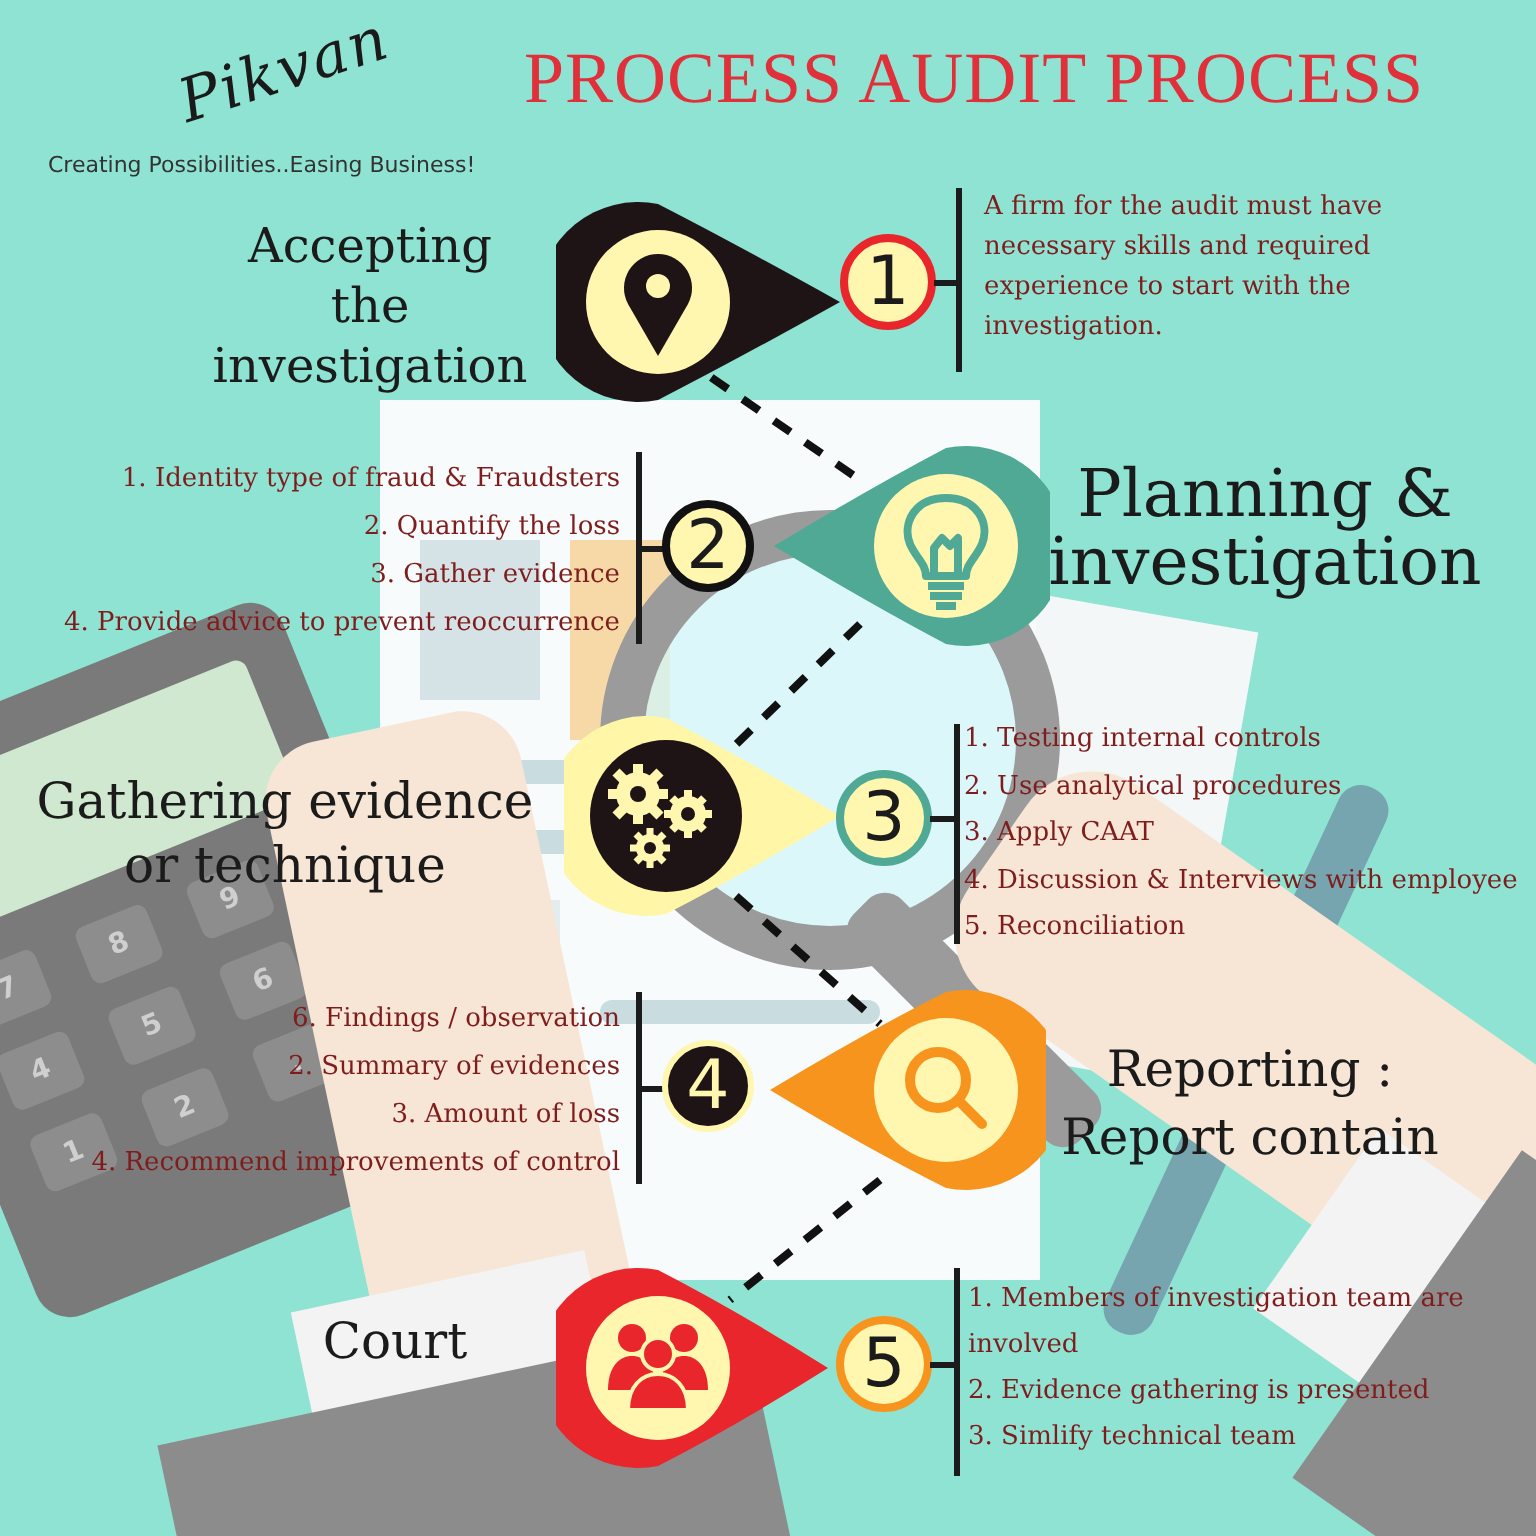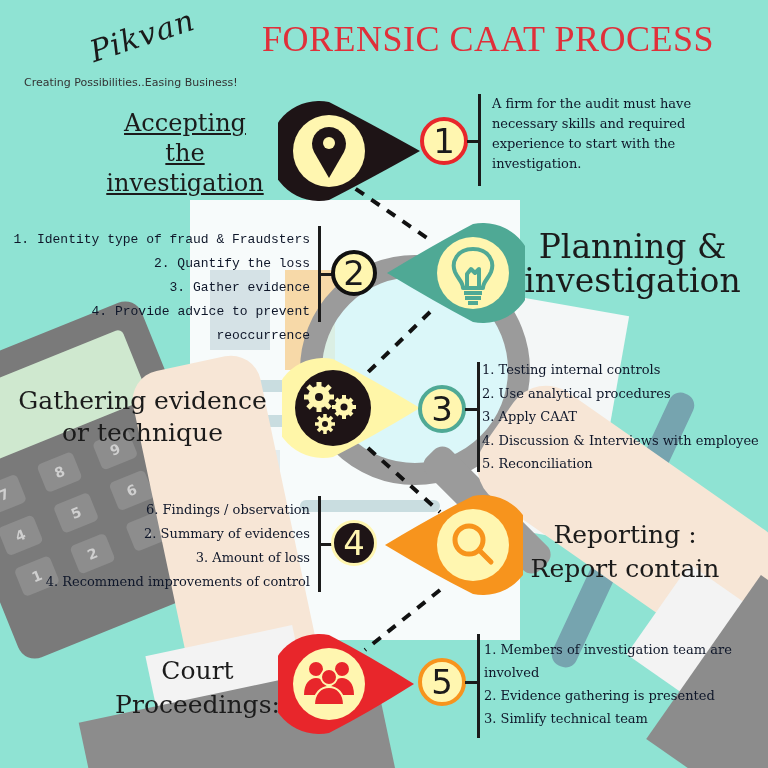--- a/index.html
+++ b/index.html
@@ -28,21 +28,21 @@
   
   svg.conn { position:absolute; left:0; top:0; }
 
   
   .logo-sig { left:88px; top:18px; font:italic 30px "DejaVu Serif",serif; color:#1a1a1a; letter-spacing:1px; transform:rotate(-18deg); }
   .logo-tag { left:24px; top:76px; font:11px "DejaVu Sans","Liberation Sans",sans-serif; color:#333; }
   .title { left:262px; top:18px; font:36px "Liberation Serif","DejaVu Serif",serif; color:#e0303a; letter-spacing:0.5px; white-space:nowrap; }
 
   
   .heading { font-size:24px; color:#1b1b1b; text-align:center; line-height:30px; font-weight:500; }
-  .list { font-size:13px; color:#0f172a; line-height:24px; }
+  .list { font-size:13px; color:#7f1d1d; line-height:24px; }
   .list.right { text-align:right; }
   .vbar { width:3px; background:#1b1b1b; }
   .hstub { height:3px; background:#1b1b1b; }
 
   .pin { position:absolute; }
   .num { position:absolute; border-radius:50%; display:flex; align-items:center; justify-content:center; font:34px "DejaVu Sans","Liberation Sans",sans-serif; color:#1b1b1b; box-sizing:border-box; background:#fff6b0; }
 </style>
 </head>
 <body>
 
@@ -88,23 +88,23 @@
     <g stroke="#111" stroke-width="4" stroke-dasharray="10 9" fill="none">
       <line x1="340" y1="178" x2="430" y2="240"></line>
       <line x1="430" y1="312" x2="360" y2="380"></line>
       <line x1="368" y1="448" x2="440" y2="512"></line>
       <line x1="440" y1="590" x2="365" y2="650"></line>
     </g>
   </svg>
 
   <div class="abs logo-sig">Pikvan</div>
   <div class="abs logo-tag">Creating Possibilities..Easing Business!</div>
-  <div class="abs title">FORENSIC CAAT PROCESS</div>
-
-  <div class="abs heading" style="left:90px;top:108px;width:190px;text-decoration:underline;">
+  <div class="abs title">PROCESS AUDIT PROCESS</div>
+
+  <div class="abs heading" style="left:90px;top:108px;width:190px;">
     <div>Accepting</div>
     <div>the investigation</div>
   </div>
   <svg class="pin" style="left:278px;top:100px;" width="145" height="102">
     <path d="M51,2 A50,50 0 1,0 51,100 Q90,80 142,51 Q90,22 51,2 Z" fill="#1e1416"></path>
     <circle cx="51" cy="51" r="36" fill="#fff6b0"></circle>
     <g>
       <path d="M51,78 L36,52 A17,17 0 1,1 66,52 Z" fill="#1e1416"></path>
       <circle cx="51" cy="43" r="6" fill="#fff6b0"></circle>
     </g>
@@ -112,21 +112,21 @@
   <div class="num" style="left:420px;top:117px;width:48px;height:48px;border:4px solid #e8262b;">1</div>
   <div class="abs hstub" style="left:467px;top:140px;width:12px;"></div>
   <div class="abs vbar" style="left:478px;top:94px;height:92px;"></div>
   <div class="abs list" style="left:492px;top:94px;width:240px;line-height:20px;">
     <div>A firm for the audit must have</div>
     <div>necessary skills and required</div>
     <div>experience to start with the</div>
     <div>investigation.</div>
   </div>
 
-  <div class="abs list right" style="left:10px;top:228px;width:300px;font-family:Liberation Mono, monospace;">
+  <div class="abs list right" style="left:10px;top:228px;width:300px;">
     <div>1. Identity type of fraud &amp; Fraudsters</div>
     <div>2. Quantify the loss</div>
     <div>3. Gather evidence</div>
     <div>4. Provide advice to prevent reoccurrence</div>
   </div>
   <div class="abs vbar" style="left:318px;top:226px;height:96px;"></div>
   <div class="abs hstub" style="left:320px;top:273px;width:12px;"></div>
   <div class="num" style="left:331px;top:250px;width:46px;height:46px;border:4px solid #111;">2</div>
   <svg class="pin" style="left:385px;top:222px;" width="140" height="102">
     <path d="M88,2 A50,50 0 1,1 88,100 Q50,80 2,51 Q50,22 88,2 Z" fill="#4fa995"></path>
@@ -207,21 +207,20 @@
       <line x1="96" y1="56" x2="108" y2="68"></line>
     </g>
   </svg>
   <div class="abs heading" style="left:520px;top:518px;width:210px;font-size:25px;line-height:34px;">
     <div>Reporting :</div>
     <div>Report contain</div>
   </div>
 
   <div class="abs heading" style="left:110px;top:654px;width:175px;font-size:25px;line-height:34px;">
     <div>Court</div>
-    <div>Proceedings:</div>
   </div>
   <svg class="pin" style="left:278px;top:633px;" width="140" height="102">
     <path d="M51,2 A50,50 0 1,0 51,100 Q90,80 136,51 Q90,22 51,2 Z" fill="#e8262b"></path>
     <circle cx="51" cy="51" r="36" fill="#fff6b0"></circle>
     <g fill="#e8262b">
       <circle cx="38" cy="36" r="7"></circle>
       <circle cx="64" cy="36" r="7"></circle>
       <path d="M26,62 C26,50 32,45 38,45 C44,45 50,50 50,62 Z"></path>
       <path d="M52,62 C52,50 58,45 64,45 C70,45 76,50 76,62 Z"></path>
       <circle cx="51" cy="44" r="8" stroke="#fff6b0" stroke-width="2"></circle>

